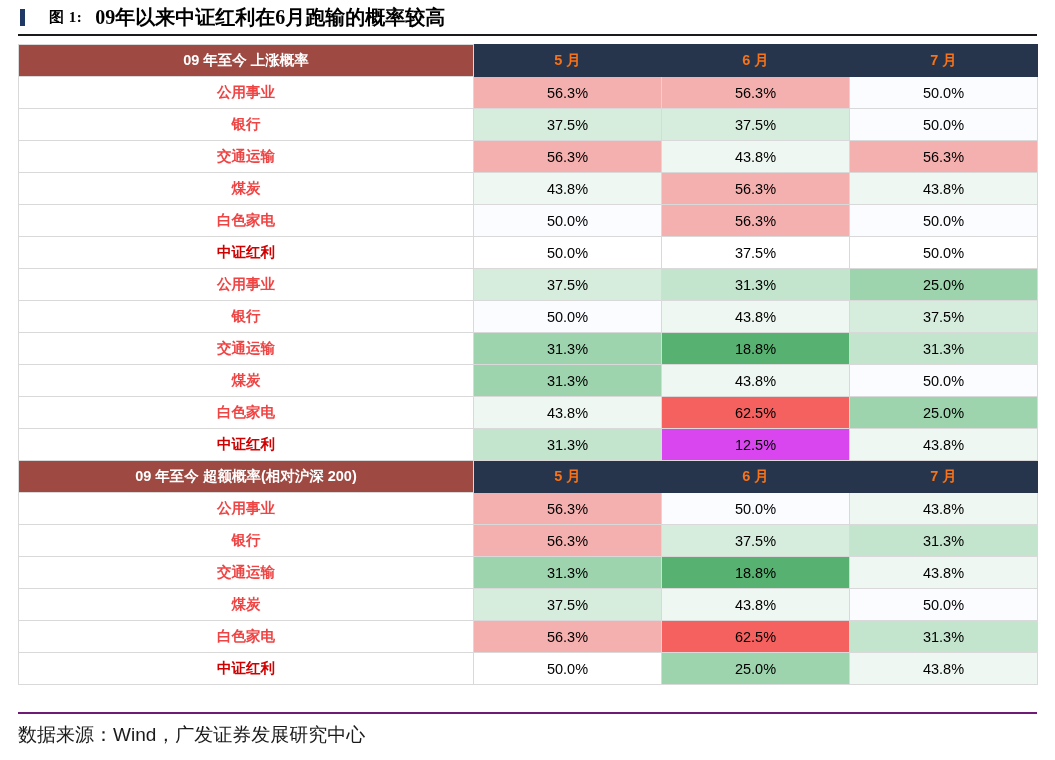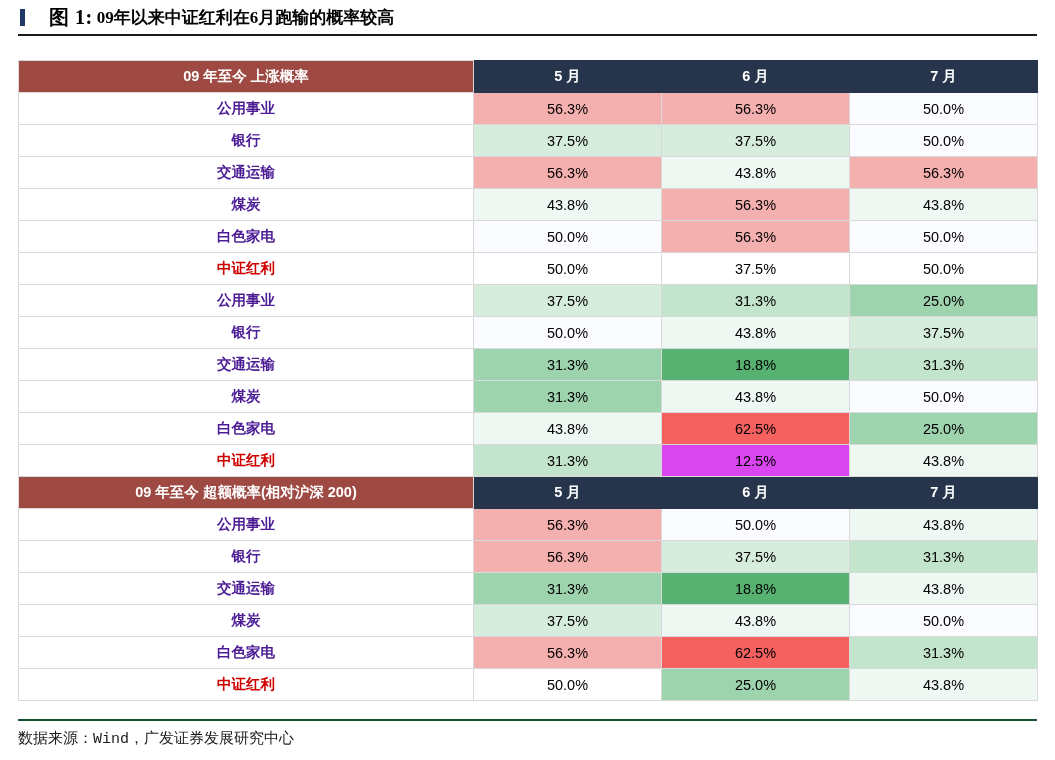--- a/index.html
+++ b/index.html
@@ -30,39 +30,39 @@
     border-bottom: 2px solid #1a1a1a;
   }
   .title-bar {
     width: 5px;
     height: 17px;
     background: #1f3864;
     margin-right: 8px;
     flex: none;
   }
   .title-label {
-    font-size: 20px;
+    font-size: 15px;
     font-weight: bold;
     font-family: "Liberation Serif", "DejaVu Serif", serif;
     letter-spacing: 0.5px;
-    margin-right: 4px;
+    margin-right: 13px;
     white-space: nowrap;
     padding-left: 16px;
   }
   .title-text {
-    font-size: 17px;
+    font-size: 20px;
     font-weight: bold;
     font-family: "Liberation Serif", "DejaVu Serif", serif;
     white-space: nowrap;
   }
   
   table.matrix {
     border-collapse: collapse;
     width: 1019px;
-    margin-top: 24px;
+    margin-top: 8px;
     table-layout: fixed;
   }
   table.matrix td {
     border: 1px solid #d9d9d9;
     height: 31px;
     font-size: 14.5px;
     text-align: center;
     vertical-align: middle;
     padding: 0;
   }
@@ -71,43 +71,43 @@
   .sec-header td {
     background: #9e4a43;
     color: #ffffff;
     font-weight: bold;
     border: 1px solid #9e4a43;
     font-size: 14.5px;
   }
   .sec-header td.month-head {
     background: #26354b;
     border: 1px solid #26354b;
-    color: #ffffff;
+    color: #f97316;
   }
   td.rowname {
     font-weight: bold;
     background: #ffffff;
-    color: #4c1d95;
+    color: #ef4444;
   }
   td.rowname.highlight {
     color: #d00000;
   }
   td.val {
     color: #000000;
   }
   
   .footer {
     position: absolute;
     left: 18px;
     right: 18px;
     bottom: 12px;
-    border-top: 2px solid #14532d;
+    border-top: 2px solid #701a75;
     padding-top: 8px;
-    font-size: 15px;
-    font-family: Liberation Mono, monospace;
+    font-size: 19px;
+    font-family: Liberation Sans, sans-serif;
     color: #1a1a1a;
   }
 </style>
 </head>
 <body>
 
 <div class="page">
 
   <div class="title-row">
     <span class="title-bar"></span>

